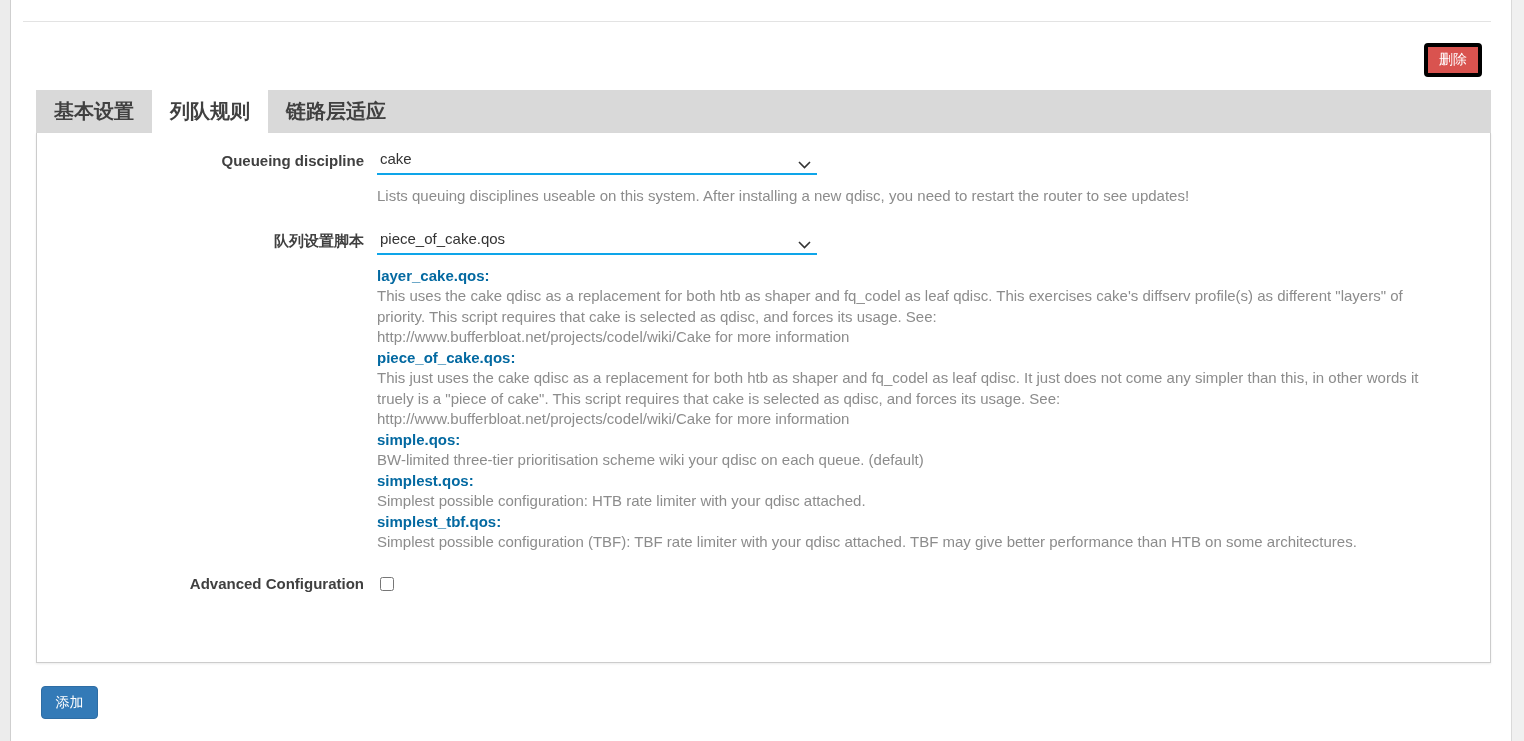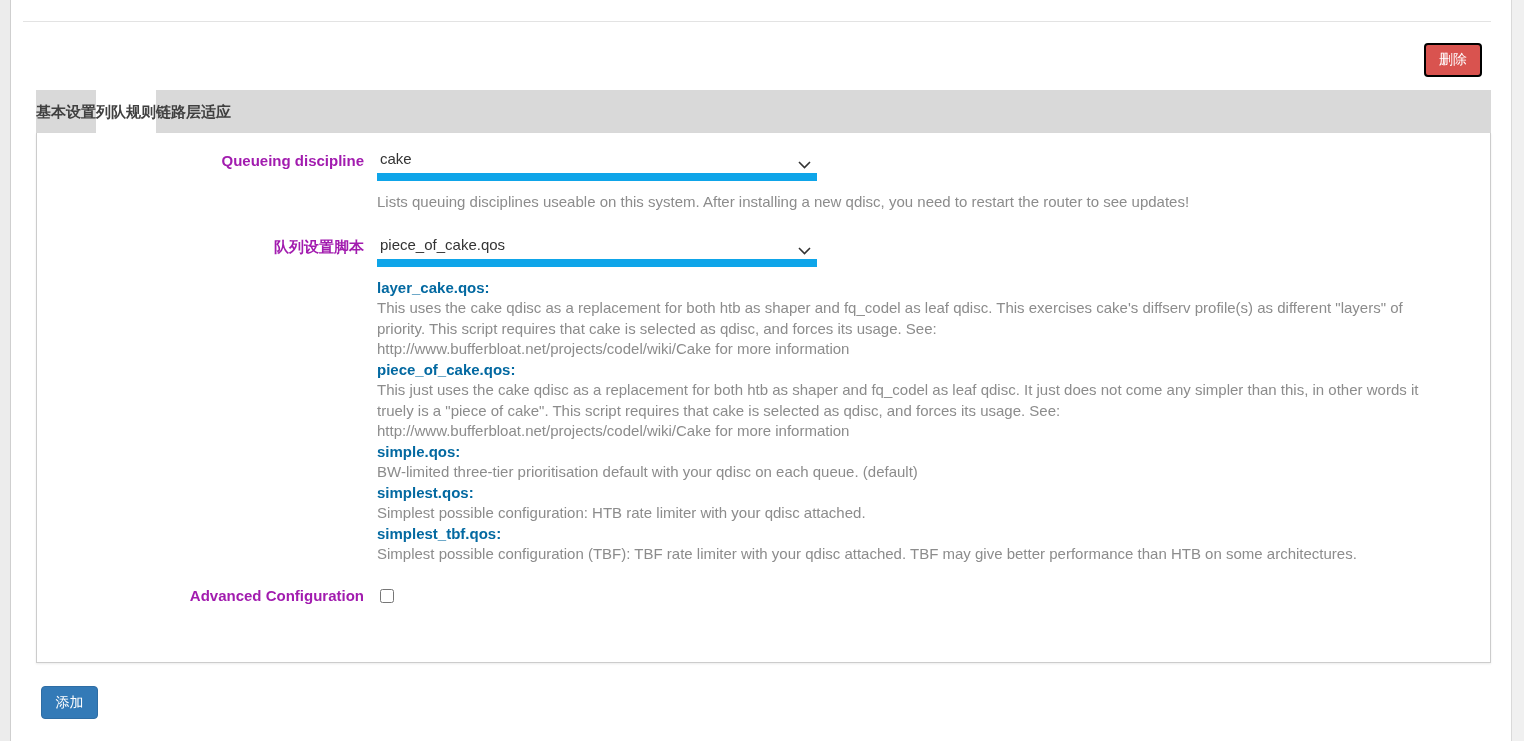--- a/index.html
+++ b/index.html
@@ -25,57 +25,57 @@
   
   .frag { position: absolute; top: 0; left: 17px; height: 4px; overflow: hidden; }
 
   .top-divider {
     position: absolute; left: 23px; top: 21px; width: 1468px; height: 1px;
     background: #e3e3e3;
   }
 
   .delete-btn {
     position: absolute; left: 1424px; top: 43px; width: 58px; height: 34px;
-    border: 2px solid #000000; border-radius: 4px;
+    border: 4px solid #000000; border-radius: 4px;
     color: #ffffff; font-size: 14px; font-family: inherit;
     display: flex; align-items: center; justify-content: center;
     cursor: pointer;
   }
 
   
   .section { position: absolute; left: 36px; top: 90px; width: 1455px; }
   .tabbar { display: flex; height: 43px; background: #d9d9d9; }
   .tab {
-    padding: 0 0; line-height: 43px;
-    font-size: 15px; font-weight: bold; color: #404040;
+    padding: 0 18px; line-height: 43px;
+    font-size: 20px; font-weight: bold; color: #404040;
     cursor: pointer; white-space: nowrap;
   }
   .tab.active { background: #ffffff; }
 
   .content {
     background: #ffffff; height: 530px;
     border-left: 1px solid #cccccc; border-right: 1px solid #cccccc;
     border-bottom: 1px solid #cccccc;
     box-shadow: 0 1px 2px rgba(0,0,0,0.08);
     padding-top: 14px;
     overflow: hidden;
   }
 
   .row { display: flex; align-items: flex-start; }
   .row + .row { margin-top: 20px; }
   .row-label {
     width: 327px; text-align: right; flex: none;
-    font-size: 15px; font-weight: bold; color: #a21caf;
+    font-size: 15px; font-weight: bold; color: #404040;
     padding-top: 5px; line-height: 18px;
   }
   .row-field { margin-left: 13px; width: 1072px; }
 
   .sel {
     position: relative; width: 440px;
-    border-bottom: 8px solid #0ea5e9;
+    border-bottom: 2px solid #0ea5e9;
     padding: 3px 24px 6px 3px;
     font-size: 15px; color: #333333; cursor: pointer;
     background: transparent;
   }
   .sel .chev { position: absolute; right: 6px; top: 8px; }
 
   .desc {
     margin-top: 11px;
     font-size: 15px; line-height: 20.5px; color: #8c8c8c;
   }
@@ -143,21 +143,21 @@
           </span>
         </div>
         <div class="desc">
           <div class="term">layer_cake.qos:</div>
           <div>This uses the cake qdisc as a replacement for both htb as shaper and fq_codel as leaf qdisc. This exercises cake's diffserv profile(s) as different "layers" of priority. This script requires that cake is selected as qdisc, and forces its usage. See:</div>
           <div>http://www.bufferbloat.net/projects/codel/wiki/Cake for more information</div>
           <div class="term">piece_of_cake.qos:</div>
           <div>This just uses the cake qdisc as a replacement for both htb as shaper and fq_codel as leaf qdisc. It just does not come any simpler than this, in other words it truely is a "piece of cake". This script requires that cake is selected as qdisc, and forces its usage. See:</div>
           <div>http://www.bufferbloat.net/projects/codel/wiki/Cake for more information</div>
           <div class="term">simple.qos:</div>
-          <div>BW-limited three-tier prioritisation default with your qdisc on each queue. (default)</div>
+          <div>BW-limited three-tier prioritisation scheme wiki your qdisc on each queue. (default)</div>
           <div class="term">simplest.qos:</div>
           <div>Simplest possible configuration: HTB rate limiter with your qdisc attached.</div>
           <div class="term">simplest_tbf.qos:</div>
           <div>Simplest possible configuration (TBF): TBF rate limiter with your qdisc attached. TBF may give better performance than HTB on some architectures.</div>
         </div>
       </div>
     </div>
 
     <div class="row row-check">
       <div class="row-label" style="padding-top:2px;">Advanced Configuration</div>

